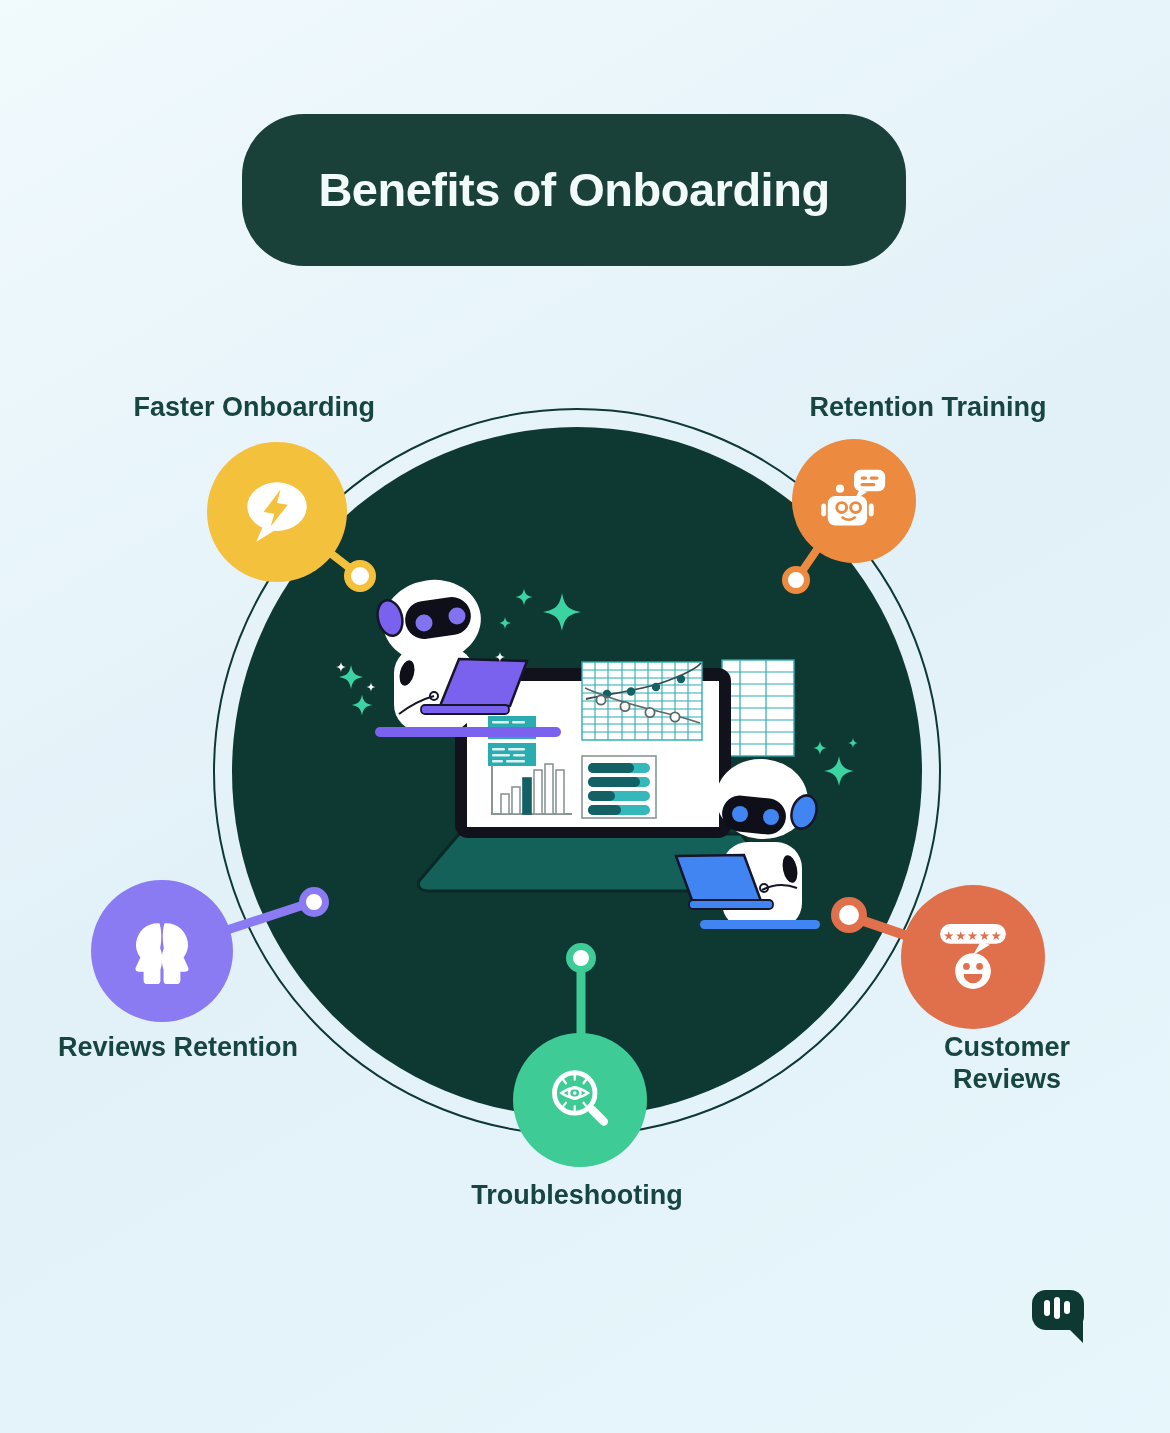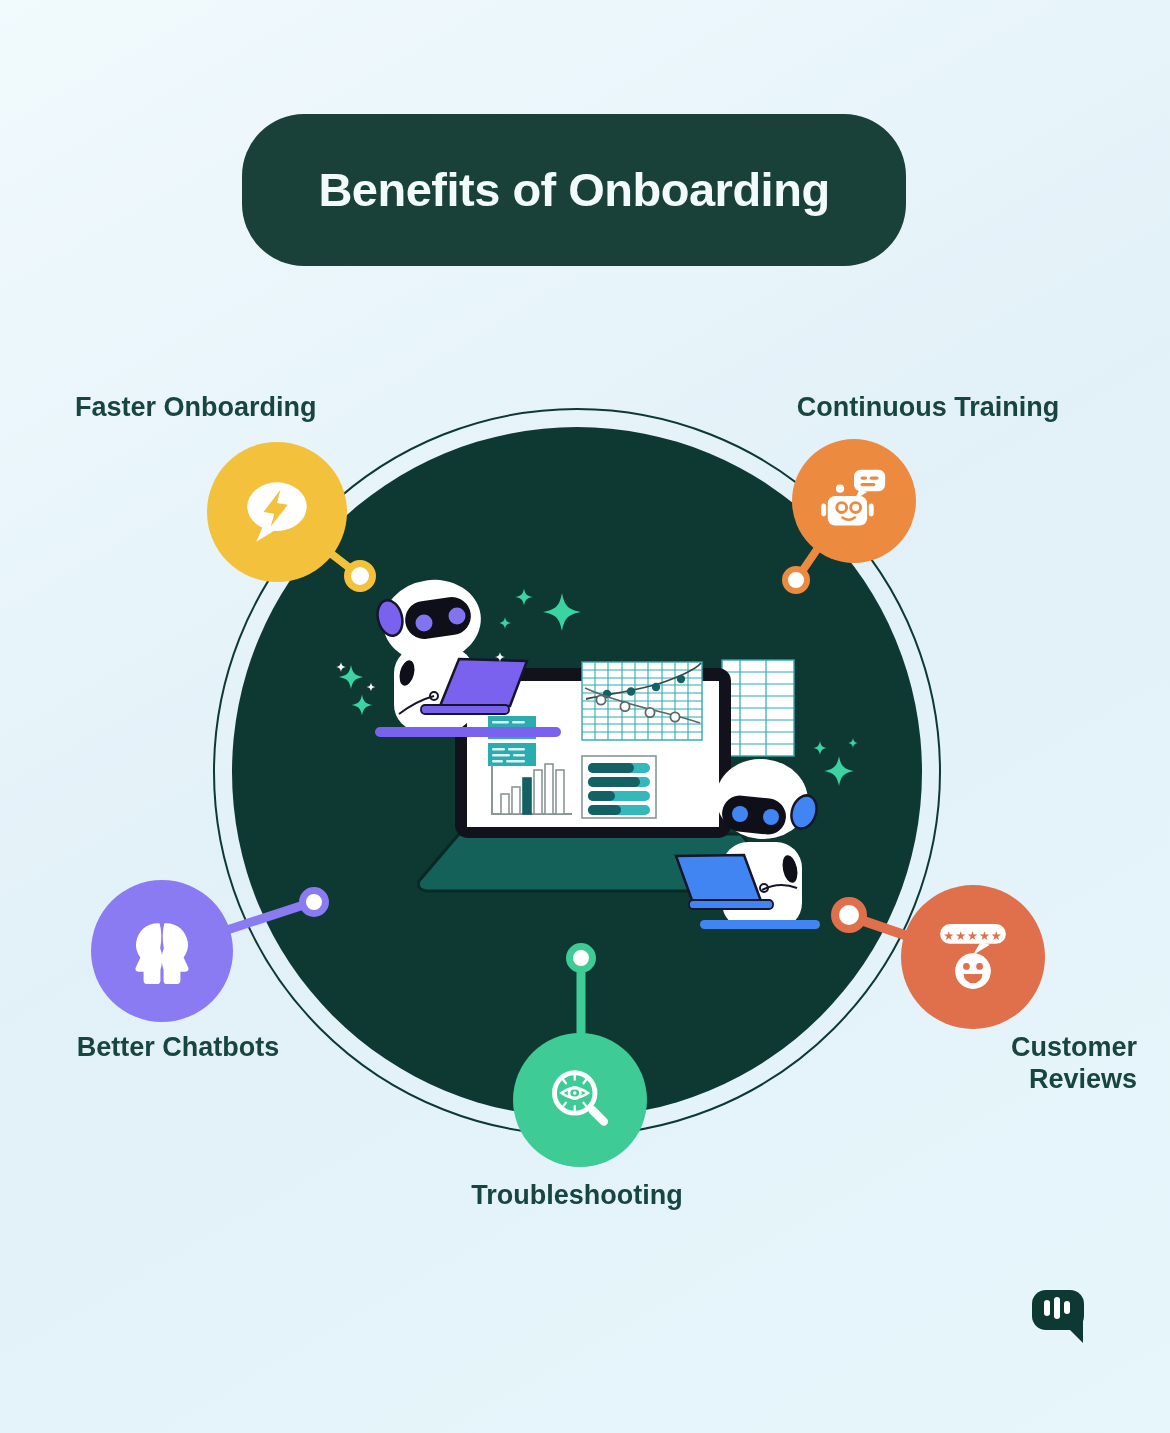--- a/index.html
+++ b/index.html
@@ -198,21 +198,21 @@
   <div>
     <div class="connector" style="left:277px;top:508px;width:105px;height:8px;transform:rotate(37.6deg);background:var(--yellow);"></div>
     <div class="benefit-circle" style="left:207px;top:442px;width:140px;height:140px;background:var(--yellow);">
       <svg width="90" height="90" viewBox="0 0 100 100">
         <ellipse cx="50" cy="44" rx="33" ry="27" fill="#ffffff"></ellipse>
         <path d="M36 62 L27 83 L50 69 Z" fill="#ffffff"></path>
         <path d="M54 25 L35 50 L47 52 L43 66 L62 42 L50 40 Z" fill="var(--yellow)"></path>
       </svg>
     </div>
     <div class="node" style="left:344px;top:560px;width:32px;height:32px;border:7px solid var(--yellow);"></div>
-    <div class="benefit-label" style="left:75px;top:392px;width:300px;text-align:left;">Faster Onboarding</div>
+    <div class="benefit-label" style="left:75px;top:392px;width:300px;text-align:right;">Faster Onboarding</div>
   </div>
 
   <div>
     <div class="connector" style="left:851px;top:496px;width:97px;height:8px;transform:rotate(124.5deg);background:var(--orange);"></div>
     <div class="benefit-circle" style="left:792px;top:439px;width:124px;height:124px;background:var(--orange);">
       <svg width="82" height="82" viewBox="0 0 100 100">
         <g fill="#ffffff">
           <rect x="50" y="12" width="38" height="26" rx="8"></rect>
           <path d="M57 36 L50 49 L66 39 Z"></path>
           <circle cx="33" cy="35" r="5"></circle>
@@ -224,35 +224,35 @@
           <rect x="58" y="20" width="8" height="4" rx="2"></rect>
           <rect x="69" y="20" width="11" height="4" rx="2"></rect>
           <rect x="58" y="28" width="18" height="4" rx="2"></rect>
         </g>
         <circle cx="35" cy="58" r="6" fill="#ffffff" stroke="var(--orange)" stroke-width="3.5"></circle>
         <circle cx="52" cy="58" r="6" fill="#ffffff" stroke="var(--orange)" stroke-width="3.5"></circle>
         <path d="M36 70 Q43.5 75.5 51 70" fill="none" stroke="var(--orange)" stroke-width="3" stroke-linecap="round"></path>
       </svg>
     </div>
     <div class="node" style="left:782px;top:566px;width:28px;height:28px;border:6.5px solid var(--orange);"></div>
-    <div class="benefit-label" style="left:770px;top:392px;width:316px;text-align:center;">Continuous Training</div>
+    <div class="benefit-label" style="left:770px;top:392px;width:316px;text-align:center;">Retention Training</div>
   </div>
 
   <div>
     <div class="connector" style="left:162px;top:947px;width:160px;height:9px;transform:rotate(-18.2deg);background:var(--purple);"></div>
     <div class="benefit-circle" style="left:91px;top:880px;width:142px;height:142px;background:var(--purple);">
       <svg width="92" height="92" viewBox="0 0 100 100">
         <g fill="#ffffff">
           <path id="headL" d="M47.5 20 C34 19 24 28 22 40 C21 47 23 52 26.5 57 L21.5 68 C20.5 70.5 22 72.5 24.5 72.5 L30 72.5 L30 82 C30 84.5 31.8 86 34.2 86 L44.5 86 C46.9 86 48.3 84.4 48.3 82 L48.3 70 C50.8 63 51 54 48 47 C49.8 38 49.6 28 47.5 20 Z"></path>
           <use href="#headL" transform="translate(100 0) scale(-1 1)"></use>
         </g>
       </svg>
     </div>
     <div class="node" style="left:299px;top:887px;width:30px;height:30px;border:7px solid var(--purple);"></div>
-    <div class="benefit-label" style="left:18px;top:1032px;width:320px;text-align:center;">Better Chatbots</div>
+    <div class="benefit-label" style="left:18px;top:1032px;width:320px;text-align:center;">Reviews Retention</div>
   </div>
 
   <div>
     <div class="connector" style="left:581px;top:1095px;width:142px;height:9px;transform:rotate(-90deg);background:var(--green);"></div>
     <div class="benefit-circle" style="left:513px;top:1033px;width:134px;height:134px;background:var(--green);">
       <svg width="88" height="88" viewBox="0 0 100 100">
         <circle cx="44" cy="42" r="23" fill="none" stroke="#ffffff" stroke-width="5.5"></circle>
         <g transform="rotate(45 63 60)">
           <rect x="60" y="55.5" width="28" height="9.5" rx="4.7" fill="#ffffff"></rect>
         </g>
@@ -280,21 +280,21 @@
         <rect x="15" y="15" width="70" height="21" rx="10.5" fill="#ffffff"></rect>
         <path d="M58 34 L50 48 L68 37 Z" fill="#ffffff"></path>
         <text x="50" y="31.5" text-anchor="middle" fill="var(--coral)" style="font:700 13px 'DejaVu Sans',sans-serif;letter-spacing:1px;">★★★★★</text>
         <circle cx="50" cy="65" r="19" fill="#ffffff"></circle>
         <circle cx="43" cy="60" r="3.6" fill="var(--coral)"></circle>
         <circle cx="57" cy="60" r="3.6" fill="var(--coral)"></circle>
         <path d="M40 68 A10 10 0 0 0 60 68 Z" fill="var(--coral)"></path>
       </svg>
     </div>
     <div class="node" style="left:831px;top:897px;width:36px;height:36px;border:8px solid var(--coral);"></div>
-    <div class="benefit-label" style="left:922px;top:1032px;width:170px;text-align:right;margin-left:45px;">Customer Reviews</div>
+    <div class="benefit-label" style="left:922px;top:1032px;width:170px;text-align:center;">Customer Reviews</div>
   </div>
 
   <svg class="logo" width="60" height="60" viewBox="0 0 60 60">
     <rect x="4" y="4" width="52" height="40" rx="14" fill="var(--ink)"></rect>
     <path d="M38 40 L55 57 L55 32 Z" fill="var(--ink)"></path>
     <g fill="#ffffff">
       <rect x="16" y="14" width="6" height="16" rx="3"></rect>
       <rect x="26" y="11" width="6" height="22" rx="3"></rect>
       <rect x="36" y="15" width="6" height="13" rx="3"></rect>
     </g>

